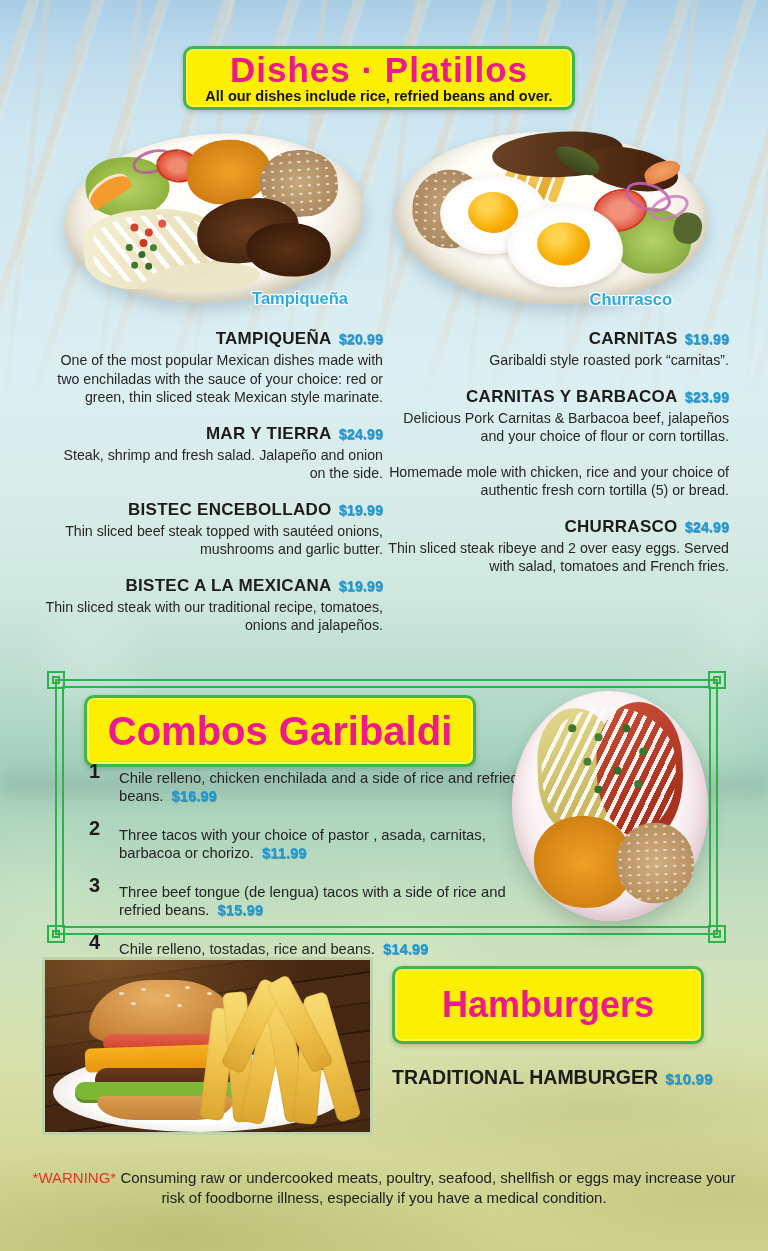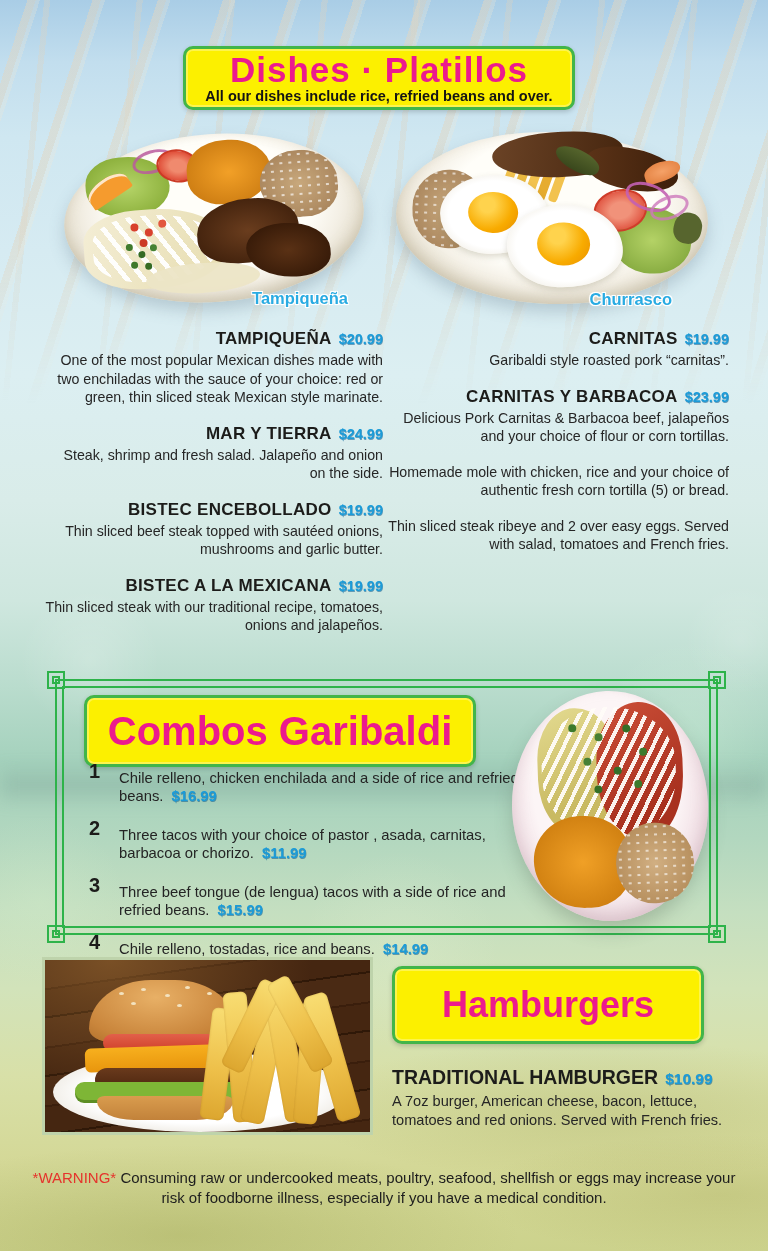--- a/index.html
+++ b/index.html
@@ -243,20 +243,21 @@
       <div class="dish-desc">Garibaldi style roasted pork “carnitas”.</div>
     </div>
     <div class="dish">
       <div><span class="dish-name">CARNITAS Y BARBACOA</span><span class="price">$23.99</span></div>
       <div class="dish-desc">Delicious Pork Carnitas &amp; Barbacoa beef, jalapeños and your choice of flour or corn tortillas.</div>
     </div>
     <div class="dish">
       <div class="dish-desc">Homemade mole with chicken, rice and your choice of authentic fresh corn tortilla (5) or bread.</div>
     </div>
     <div class="dish">
+      <div><span class="dish-name">CHURRASCO</span><span class="price">$24.99</span></div>
       <div class="dish-desc">Thin sliced steak ribeye and 2 over easy eggs. Served with salad, tomatoes and French fries.</div>
     </div>
   </div>
 
   <div class="combos-box">
     <div class="combos-inner"></div>
     <div class="orn tl"></div>
     <div class="orn tr"></div>
     <div class="orn bl"></div>
     <div class="orn br"></div>
@@ -316,20 +317,19 @@
       <span class="fry"></span>
       <span class="fry"></span>
     </div>
   </div>
 
   <div class="banner hamburgers-banner">
     <div class="big">Hamburgers</div>
   </div>
   <div class="burger-text">
     <div><span class="burger-name">TRADITIONAL HAMBURGER</span><span class="price">$10.99</span></div>
-    <div class="burger-desc">A 7oz burger, American cheese, bacon, lettuce, tomatoes and red onions. Served with French fries.</div>
   </div>
 
   <div class="warning">
     <span class="red">*WARNING*</span>
     <span>Consuming raw or undercooked meats, poultry, seafood, shellfish or eggs may increase your risk of foodborne illness, especially if you have a medical condition.</span>
   </div>
 </div>
 
 </body></html>

